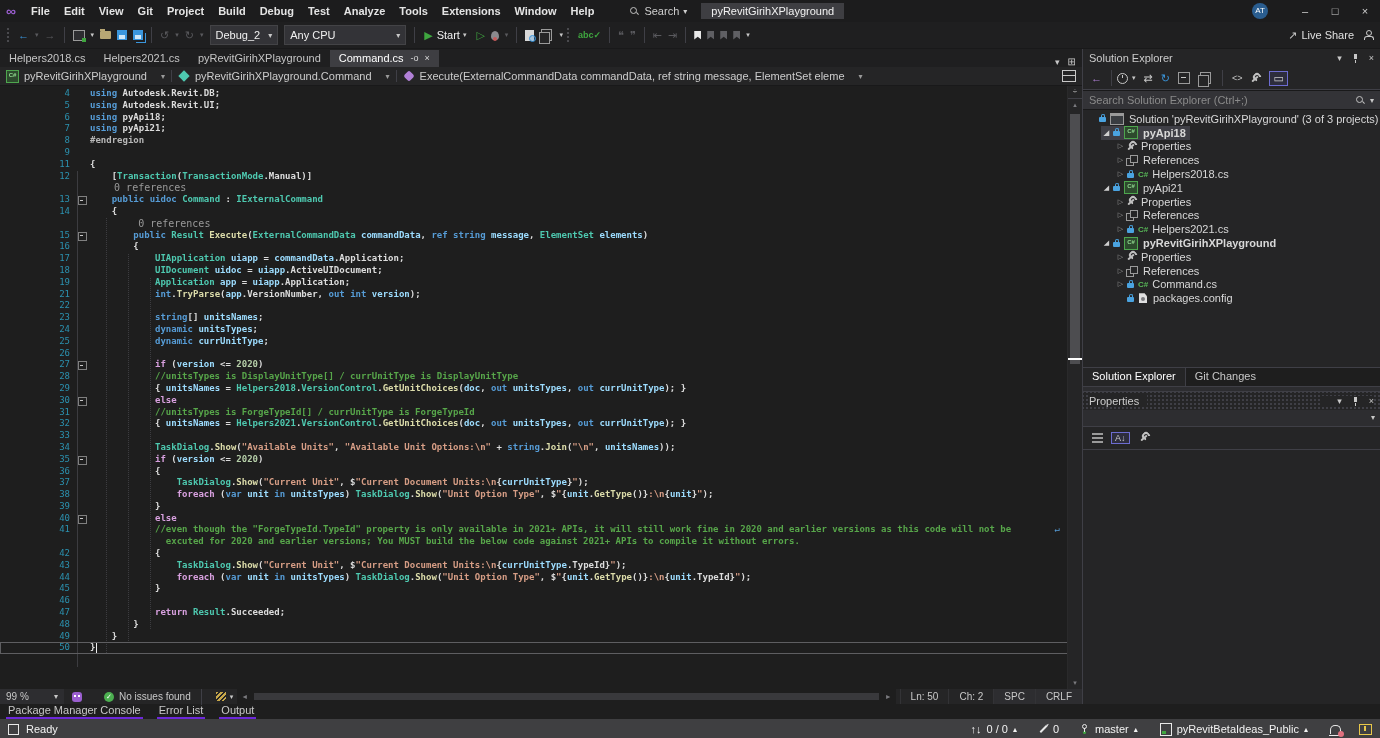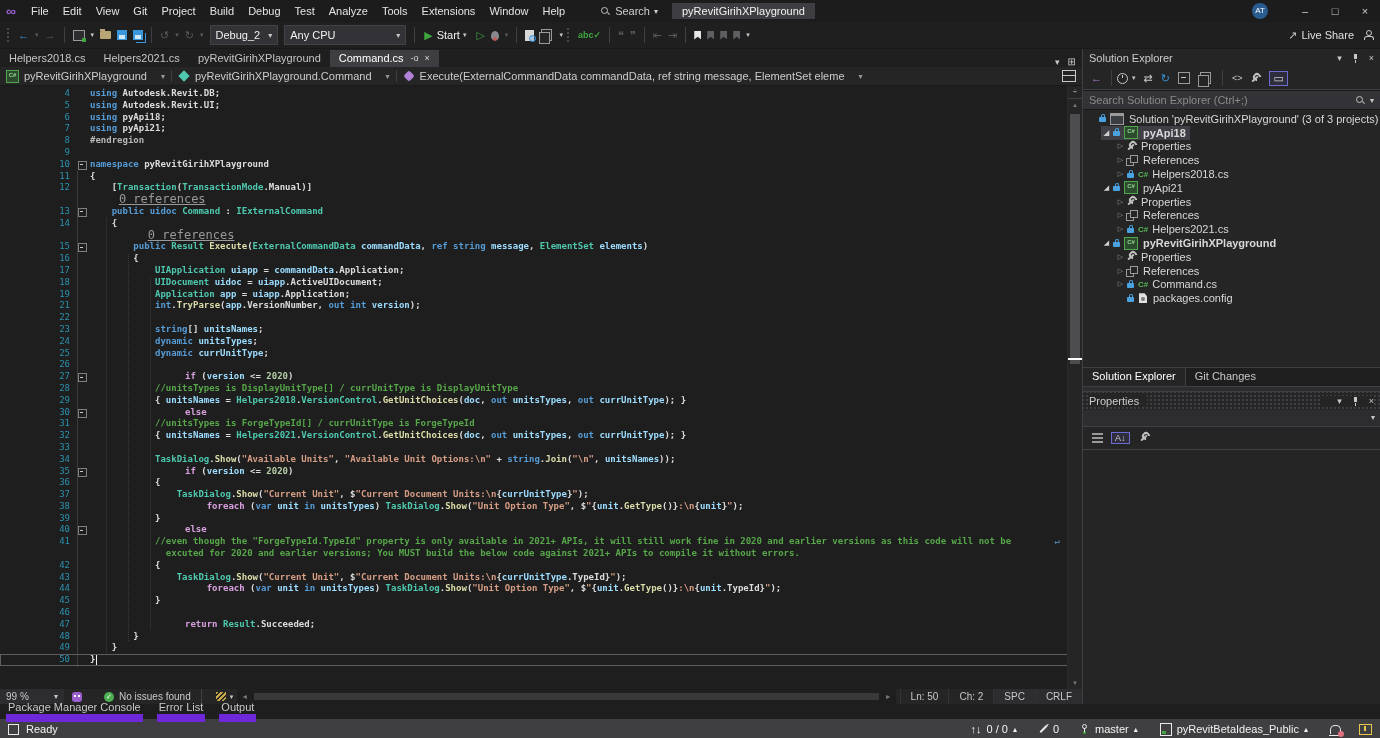--- a/index.html
+++ b/index.html
@@ -1,21 +1,21 @@
 <!DOCTYPE html>
 <html><head>
 <meta charset="utf-8">
 <style>
   html,body{margin:0;padding:0;background:#141415;}
   #app{position:relative;width:1380px;height:738px;background:#1e1e1e;overflow:hidden;
        font-family:"Liberation Sans",sans-serif;color:#d4d4d4;font-size:11px;-webkit-font-smoothing:antialiased;}
   
   #titlebar{height:22px;background:#1c1c1d;display:flex;align-items:center;padding:0 0 0 6px;}
   #vslogo{color:#9b5fd0;font-weight:bold;font-size:14px;margin-right:8px;line-height:20px;}
-  .mitem{padding:0 7px;color:#e4e4e4;line-height:22px;cursor:default;}
+  .mitem{padding:0 7px;color:#e4e4e4;line-height:22px;cursor:default;font-weight:bold;}
   #searchbox{display:flex;align-items:center;margin-left:28px;color:#cfcfcf;}
   #docbox{margin-left:14px;background:#3e3e42;color:#f2f2f2;padding:2px 10px;font-size:11px;}
   #tb-right{margin-left:auto;display:flex;align-items:center;}
   #avatar{width:16px;height:16px;border-radius:50%;background:#2a5d8f;color:#fff;font-size:8px;
           text-align:center;line-height:16px;margin-right:22px;}
   .winbtn{width:30px;text-align:center;color:#d0d0d0;font-size:11px;line-height:22px;}
   
   #toolbar{height:26px;background:#1f1f20;display:flex;align-items:center;padding:0 6px;border-bottom:1px solid #19191a;}
   .tsep{width:1px;height:16px;background:#3f3f46;margin:0 5px;}
   .grip{width:4px;height:16px;margin-right:5px;background-image:radial-gradient(#4a4a4e 1px,transparent 1px);background-size:4px 4px;}
@@ -67,24 +67,24 @@
   #bc-split::after{content:'';position:absolute;left:0;right:0;top:4px;height:1px;background:#c8c8c8;}
   
   #codewrap{flex:1;position:relative;background:#1e1e1e;overflow:hidden;}
   #code-lines{position:absolute;left:0;top:2px;right:14px;font-family:"DejaVu Sans Mono",monospace;font-size:9px;font-weight:bold;}
   .crow{display:flex;height:11.8px;line-height:11.8px;white-space:pre;position:relative;}
   .ln{width:70px;text-align:right;padding-right:6px;color:#2B91AF;font-weight:normal;flex:none;}
   .fm{width:14px;flex:none;position:relative;}
   .foldbox{position:absolute;left:2px;top:2px;width:7px;height:7px;border:1px solid #808080;background:#1e1e1e;}
   .foldbox::after{content:'';position:absolute;left:1px;top:2.5px;width:3px;height:1px;background:#c8c8c8;}
   .ct{flex:1;color:#dcdcdc;}
-  .c-kw{color:#569CD6;} .c-ctl{color:#D8A0DF;margin-left:30px;} .c-typ{color:#4EC9B0;} .c-mth{color:#DCDCAA;}
+  .c-kw{color:#569CD6;} .c-ctl{color:#D8A0DF;} .c-typ{color:#4EC9B0;} .c-mth{color:#DCDCAA;}
   .c-var{color:#9CDCFE;} .c-str{color:#D69D85;} .c-com{color:#57A64A;} .c-num{color:#B5CEA8;}
   .c-pl{color:#dcdcdc;} .c-pre{color:#b8b8b8;}
-  .lensrow .ct{font-size:12px;color:#999999;font-weight:normal;text-decoration:underline;}
+  .lensrow .ct{font-size:10px;color:#999999;font-weight:normal;}
   .crow.cur{outline:1px solid #5e5e61;outline-offset:-1px;}
   .caret{display:inline-block;width:1px;height:10px;background:#f0f0f0;vertical-align:middle;margin-left:1px;}
   .retmark{position:absolute;right:8px;top:0;color:#569CD6;font-weight:normal;}
   .guide{position:absolute;width:0;border-left:1px dotted #3c3c40;}
   #foldline{position:absolute;width:0;border-left:1px solid #3c3c40;left:77px;}
   
   #vscroll{position:absolute;top:0;right:0;width:14px;bottom:0;background:#252526;border-left:1px solid #2a2a2b;}
   .vs-split{height:12px;border-bottom:1px solid #3f3f46;color:#c8c8c8;font-size:8px;text-align:center;line-height:12px;}
   .vs-arrow{height:12px;color:#7a7a7e;font-size:7px;text-align:center;line-height:12px;}
   #vthumb{position:absolute;left:2px;right:2px;top:28px;height:250px;background:#4d4d50;}
@@ -154,21 +154,21 @@
   .setab.active{background:#252526;color:#ffffff;border-right:1px solid #3f3f46;}
   #splitter{height:4px;background:#2d2d30;border-top:1px solid #3f3f46;border-bottom:1px solid #3f3f46;}
   #props-combo{height:16px;margin:0;background:#2d2d30;border-bottom:1px solid #3f3f46;display:flex;align-items:center;}
   #props-combo .ca{margin-left:auto;margin-right:5px;font-size:8px;color:#c8c8c8;}
   #props-toolbar{height:22px;display:flex;align-items:center;padding:0 4px;border-bottom:1px solid #3f3f46;}
   .ic-cat{width:11px;height:10px;background:repeating-linear-gradient(#9a9a9a 0 2px,transparent 2px 4px);margin:0 5px;}
   .ic-az{color:#c8c8c8;font-size:9px;padding:0 3px;border:1px solid #6c6cd0;background:#2d2d3d;margin:0 3px;}
   #props-body{flex:1;background:#252526;}
   
   #paneltabs{height:15px;background:#1e1e1e;display:flex;align-items:center;padding-left:6px;}
-  .btab{margin-right:14px;color:#c8c8c8;border-bottom:8px solid #6d28d9;padding:0 2px 1px 2px;text-align:right;}
+  .btab{margin-right:14px;color:#c8c8c8;border-bottom:2px solid #6d28d9;padding:0 2px 1px 2px;text-align:right;}
   #statusbar{height:20px;background:#3f3f41;display:flex;align-items:center;color:#f2f2f2;padding:0 8px;font-size:11px;}
   .ic-readybox{width:9px;height:9px;border:1px solid #e8e8e8;margin-right:7px;}
   #sb-right{margin-left:auto;display:flex;align-items:center;}
   .chip{display:flex;align-items:center;margin-left:22px;}
   .chip .ca{margin-left:5px;font-size:8px;}
   .ic-pencil{width:9px;height:2px;background:#e8e8e8;transform:rotate(-45deg);position:relative;margin-right:5px;}
   .ic-pencil::after{content:'';position:absolute;right:-3px;top:-0.5px;border-left:3px solid #e8e8e8;border-top:1.5px solid transparent;border-bottom:1.5px solid transparent;}
   .ic-branch{width:9px;height:11px;position:relative;margin-right:5px;}
   .ic-branch::before{content:'';position:absolute;left:1px;top:0;width:3px;height:3px;border:1px solid #e8e8e8;border-radius:50%;box-shadow:0 6px 0 -1px #3fa63f;}
   .ic-branch::after{content:'';position:absolute;left:3px;top:4px;width:1px;height:4px;background:#e8e8e8;}
@@ -303,21 +303,20 @@
         <div class="guide" style="left:106px;top:132px;bottom:36px;"></div>
         <div class="guide" style="left:128px;top:168px;bottom:48px;"></div>
         <div class="guide" style="left:150px;top:192px;bottom:60px;"></div>
         <div id="code-lines">
             <div class="crow"><span class="ln">4</span><span class="fm"></span><span class="ct"><span class="c-kw">using</span><span class="c-pl"> Autodesk.Revit.DB;</span></span></div>
             <div class="crow"><span class="ln">5</span><span class="fm"></span><span class="ct"><span class="c-kw">using</span><span class="c-pl"> Autodesk.Revit.UI;</span></span></div>
             <div class="crow"><span class="ln">6</span><span class="fm"></span><span class="ct"><span class="c-kw">using</span><span class="c-pl"> pyApi18;</span></span></div>
             <div class="crow"><span class="ln">7</span><span class="fm"></span><span class="ct"><span class="c-kw">using</span><span class="c-pl"> pyApi21;</span></span></div>
             <div class="crow"><span class="ln">8</span><span class="fm"></span><span class="ct"><span class="c-pre">#endregion</span></span></div>
             <div class="crow"><span class="ln">9</span><span class="fm"></span><span class="ct"></span></div>
-            <div class="crow"><span class="ln">10</span><span class="fm"><span class="foldbox"></span></span><span class="ct"><span class="c-kw">namespace</span><span class="c-pl"> pyRevitGirihXPlayground</span></span></div>
             <div class="crow"><span class="ln">11</span><span class="fm"></span><span class="ct"><span class="c-pl">{</span></span></div>
             <div class="crow"><span class="ln">12</span><span class="fm"></span><span class="ct"><span class="c-pl">    [</span><span class="c-typ">Transaction</span><span class="c-pl">(</span><span class="c-typ">TransactionMode</span><span class="c-pl">.Manual)]</span></span></div>
             <div class="crow lensrow"><span class="ln"></span><span class="fm"></span><span class="ct" style="padding-left: 4ch;">0 references</span></div>
             <div class="crow"><span class="ln">13</span><span class="fm"><span class="foldbox"></span></span><span class="ct"><span class="c-pl">    </span><span class="c-kw">public</span><span class="c-pl"> </span><span class="c-kw">uidoc</span><span class="c-pl"> </span><span class="c-typ">Command</span><span class="c-pl"> : </span><span class="c-typ">IExternalCommand</span></span></div>
             <div class="crow"><span class="ln">14</span><span class="fm"></span><span class="ct"><span class="c-pl">    {</span></span></div>
             <div class="crow lensrow"><span class="ln"></span><span class="fm"></span><span class="ct" style="padding-left: 8ch;">0 references</span></div>
             <div class="crow"><span class="ln">15</span><span class="fm"><span class="foldbox"></span></span><span class="ct"><span class="c-pl">        </span><span class="c-kw">public</span><span class="c-pl"> </span><span class="c-typ">Result</span><span class="c-pl"> </span><span class="c-mth">Execute</span><span class="c-pl">(</span><span class="c-typ">ExternalCommandData</span><span class="c-pl"> </span><span class="c-var">commandData</span><span class="c-pl">, </span><span class="c-kw">ref</span><span class="c-pl"> </span><span class="c-kw">string</span><span class="c-pl"> </span><span class="c-var">message</span><span class="c-pl">, </span><span class="c-typ">ElementSet</span><span class="c-pl"> </span><span class="c-var">elements</span><span class="c-pl">)</span></span></div>
             <div class="crow"><span class="ln">16</span><span class="fm"></span><span class="ct"><span class="c-pl">        {</span></span></div>
             <div class="crow"><span class="ln">17</span><span class="fm"></span><span class="ct"><span class="c-pl">            </span><span class="c-typ">UIApplication</span><span class="c-pl"> </span><span class="c-var">uiapp</span><span class="c-pl"> = </span><span class="c-var">commandData</span><span class="c-pl">.Application;</span></span></div>
             <div class="crow"><span class="ln">18</span><span class="fm"></span><span class="ct"><span class="c-pl">            </span><span class="c-typ">UIDocument</span><span class="c-pl"> </span><span class="c-var">uidoc</span><span class="c-pl"> = </span><span class="c-var">uiapp</span><span class="c-pl">.ActiveUIDocument;</span></span></div>

